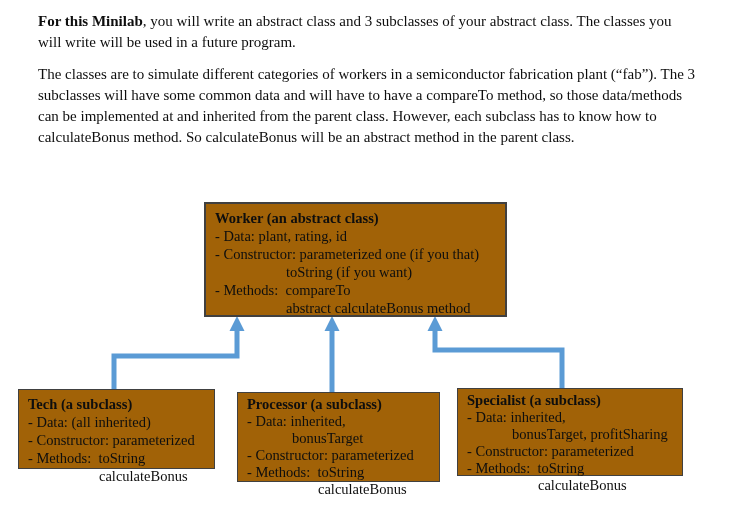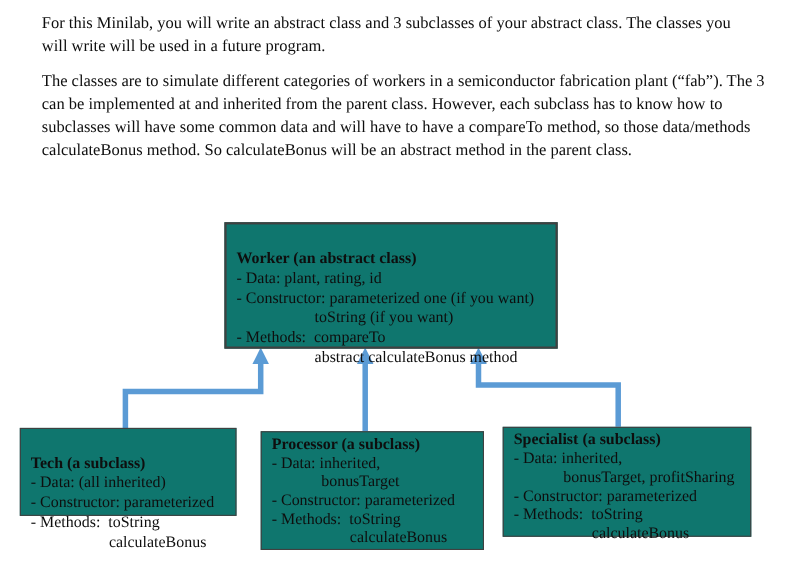--- a/index.html
+++ b/index.html
@@ -11,53 +11,53 @@
     position: relative;
     overflow: hidden;
   }
   
   .intro {
     position: absolute; left: 38px; top: 11px; width: 690px;
     font-size: 15px; line-height: 21px;
   }
   .pline { white-space: pre; }
   .pgap { height: 11px; }
-  .bold { font-weight: normal; text-align: right; }
+  .bold { font-weight: bold; text-align: right; }
   
   .diagram { position: absolute; left: 0; top: 198px; width: 734px; height: 325px; }
   .arrows-layer { position: absolute; left: 0; top: 0; }
   .cbox {
     position: absolute; box-sizing: border-box;
-    background: #0f766e;
+    background: #a16207;
     border: 1.5px solid #404040;
     font-size: 14.5px; line-height: 18px;
-    padding: 22px 4px 0 9px;
+    padding: 5px 4px 0 9px;
   }
   .cbox-title { font-weight: bold; white-space: pre; }
   .cl { white-space: pre; }
   .ind-m { padding-left: 71px; }
   .ind-d { padding-left: 45px; font-family: Liberation Serif, serif; }
   #box-worker     { left: 204px; top: 4px;   width: 303px; height: 115px; border-width: 2px; }
   #box-tech       { left: 18px;  top: 191px; width: 197px; height: 80px; }
-  #box-processor  { left: 237px; top: 194px; width: 203px; height: 108px; line-height: 17px; padding-top: 3px; }
-  #box-specialist { left: 457px; top: 190px; width: 226px; height: 100px; line-height: 17px; padding-top: 3px; }
+  #box-processor  { left: 237px; top: 194px; width: 203px; height: 90px; line-height: 17px; padding-top: 3px; }
+  #box-specialist { left: 457px; top: 190px; width: 226px; height: 88px; line-height: 17px; padding-top: 3px; }
 </style>
 </head>
 <body>
 
 <div class="intro">
   <div>
     <div class="pline"><span class="bold">For this Minilab</span><span>, you will write an abstract class and 3 subclasses of your abstract class. The classes you</span></div>
     <div class="pline">will write will be used in a future program.</div>
   </div>
   <div class="pgap"></div>
   <div>
     <div class="pline">The classes are to simulate different categories of workers in a semiconductor fabrication plant (“fab”). The 3</div>
+    <div class="pline">subclasses will have some common data and will have to have a compareTo method, so those data/methods</div>
     <div class="pline">can be implemented at and inherited from the parent class. However, each subclass has to know how to</div>
-    <div class="pline">subclasses will have some common data and will have to have a compareTo method, so those data/methods</div>
     <div class="pline">calculateBonus method. So calculateBonus will be an abstract method in the parent class.</div>
   </div>
 </div>
 
 <div class="diagram">
 
   <svg class="arrows-layer" width="734" height="325" viewBox="0 0 734 325">
     <g>
       <path d="M114,191 L114,158 L237,158 L237,131" fill="none" stroke-width="5" stroke="#5B9BD5"></path>
       <polygon points="237,118 229.5,133 244.5,133" fill="#5B9BD5"></polygon>
@@ -68,21 +68,21 @@
     </g>
     <g>
       <path d="M562,190 L562,152 L435,152 L435,131" fill="none" stroke-width="5" stroke="#5B9BD5"></path>
       <polygon points="435,118 427.5,133 442.5,133" fill="#5B9BD5"></polygon>
     </g>
   </svg>
 
   <div class="cbox" id="box-worker">
     <div class="cbox-title">Worker (an abstract class)</div>
     <div class="cl">- Data: plant, rating, id</div>
-    <div class="cl">- Constructor: parameterized one (if you want)</div>
+    <div class="cl">- Constructor: parameterized one (if you that)</div>
     <div class="cl ind-m">toString (if you want)</div>
     <div class="cl">- Methods:  compareTo</div>
     <div class="cl ind-m">abstract calculateBonus method</div>
   </div>
 
   <div class="cbox" id="box-tech">
     <div class="cbox-title">Tech (a subclass)</div>
     <div class="cl">- Data: (all inherited)</div>
     <div class="cl">- Constructor: parameterized</div>
     <div class="cl">- Methods:  toString</div>

